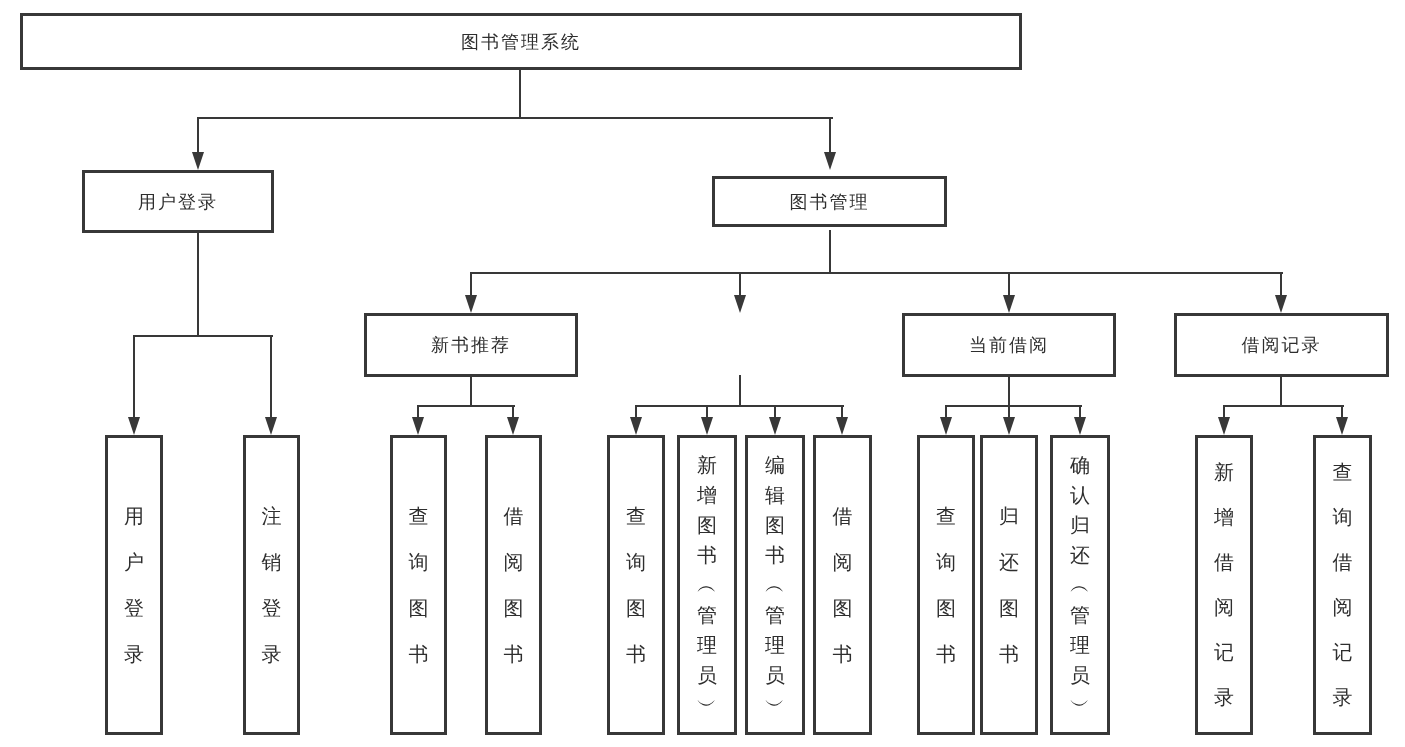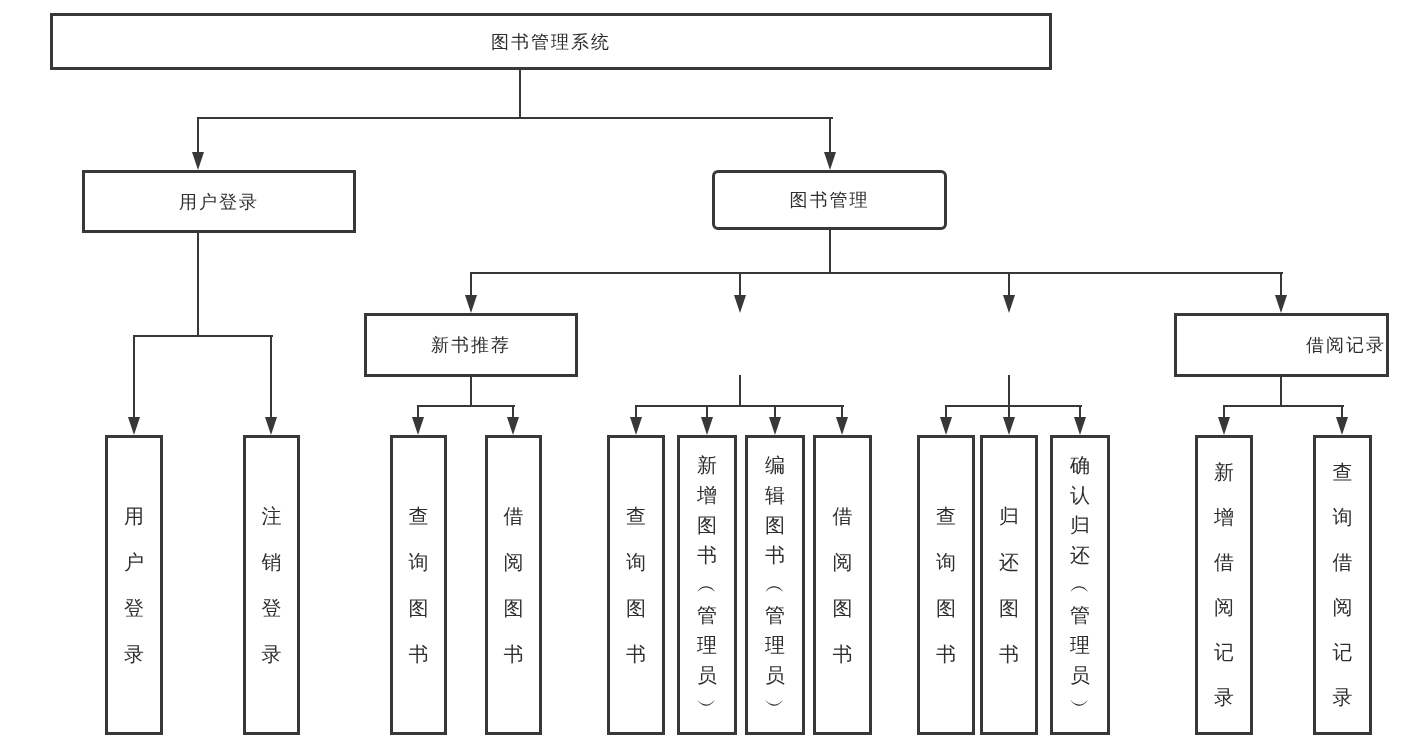--- a/index.html
+++ b/index.html
@@ -118,35 +118,38 @@
       <div class="arrowhead" style="left: 701px; top: 417px;"></div>
       <div class="arrowhead" style="left: 769px; top: 417px;"></div>
       <div class="arrowhead" style="left: 836px; top: 417px;"></div>
       <div class="arrowhead" style="left: 940px; top: 417px;"></div>
       <div class="arrowhead" style="left: 1003px; top: 417px;"></div>
       <div class="arrowhead" style="left: 1074px; top: 417px;"></div>
       <div class="arrowhead" style="left: 1218px; top: 417px;"></div>
       <div class="arrowhead" style="left: 1336px; top: 417px;"></div>
     </div>
 
-  <div class="node h-node" style="left:20px;top:13px;width:1002px;height:57px;margin-left:30px;">
+  <div class="node h-node" style="left:20px;top:13px;width:1002px;height:57px;">
     <span>图书管理系统</span>
   </div>
 
-  <div class="node h-node" style="left:82px;top:170px;width:274px;height:63px;">
+  <div class="node h-node" style="left:82px;top:170px;width:192px;height:63px;">
     <span>用户登录</span>
   </div>
-  <div class="node h-node" style="left:712px;top:170px;width:235px;height:60px;border-radius:6px;">
+  <div class="node h-node" style="left:712px;top:176px;width:235px;height:51px;">
     <span>图书管理</span>
   </div>
 
   <div class="node h-node" style="left:364px;top:313px;width:214px;height:64px;">
     <span>新书推荐</span>
   </div>
-  <div class="node h-node" style="left:1174px;top:313px;width:215px;height:64px;justify-content:flex-end;">
+  <div class="node h-node" style="left:902px;top:313px;width:214px;height:64px;">
+    <span>当前借阅</span>
+  </div>
+  <div class="node h-node" style="left:1174px;top:313px;width:215px;height:64px;">
     <span>借阅记录</span>
   </div>
 
   <div class="node v-node" style="left:105px;top:435px;width:58px;height:300px;">
     <span style="line-height: 46px;">用
 户
 登
 录</span>
   </div>
   <div class="node v-node" style="left:243px;top:435px;width:57px;height:300px;">

